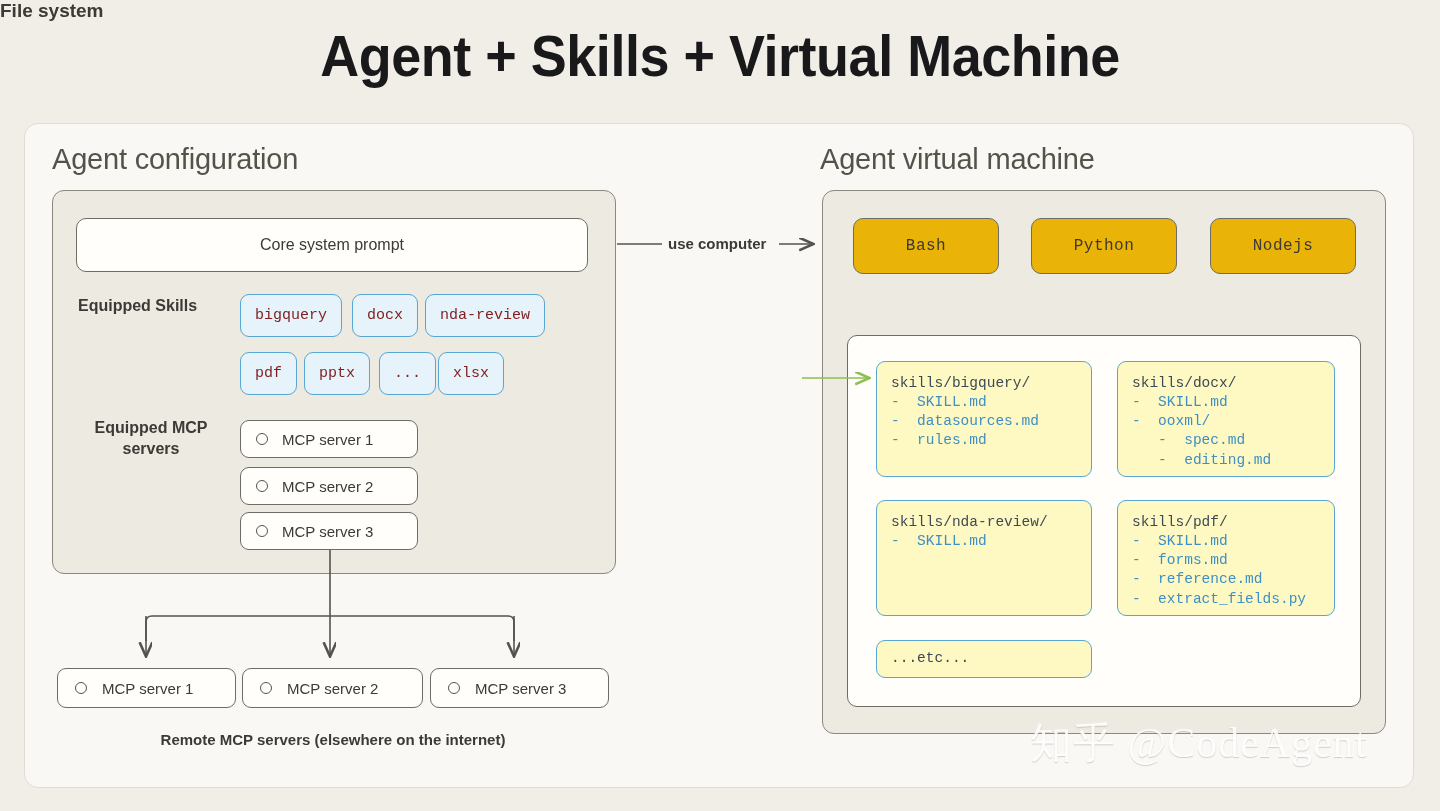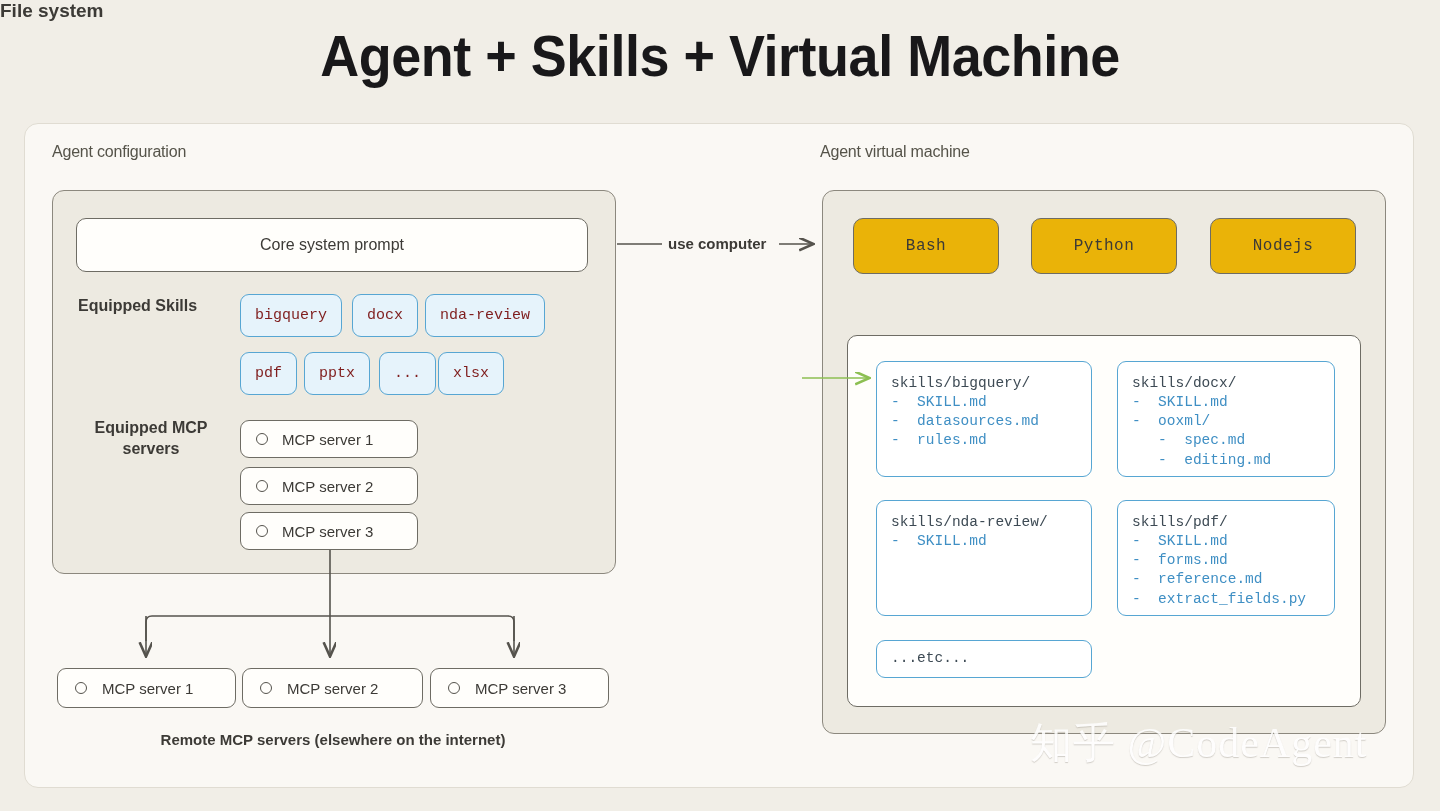--- a/index.html
+++ b/index.html
@@ -34,21 +34,21 @@
     left: 24px; top: 123px;
     width: 1390px; height: 665px;
     background: #faf8f4;
     border: 1px solid #e0dcd2;
     border-radius: 14px;
   }
 
   
   .panel-heading {
     position: absolute;
-    font-size: 16px;
+    font-size: 29px;
     font-weight: 400;
     color: #555349;
     letter-spacing: -0.2px;
     white-space: nowrap;
   }
   #agent-config-heading { left: 52px; top: 143px; }
   #agent-vm-heading     { left: 820px; top: 143px; }
 
   
   .beige-panel {
@@ -202,21 +202,21 @@
     left: 847px; top: 335px;
     width: 514px; height: 372px;
     background: #fffefb;
     border: 1.5px solid #6e6c64;
     border-radius: 10px;
   }
 
   
   .dir-box {
     position: absolute;
-    background: #ffffff;
+    background: #fef9c3;
     border: 1.5px solid #57a6d3;
     border-radius: 9px;
     padding: 12px 14px;
     font-family: "Liberation Mono", "DejaVu Sans Mono", monospace;
     font-size: 14.5px;
     line-height: 1.32;
   }
   .dir-box .dirname { color: #3d4a54; display: block; white-space: pre; }
   .dir-box .entry { display: block; white-space: pre; color: #3f8fc4; }
 

